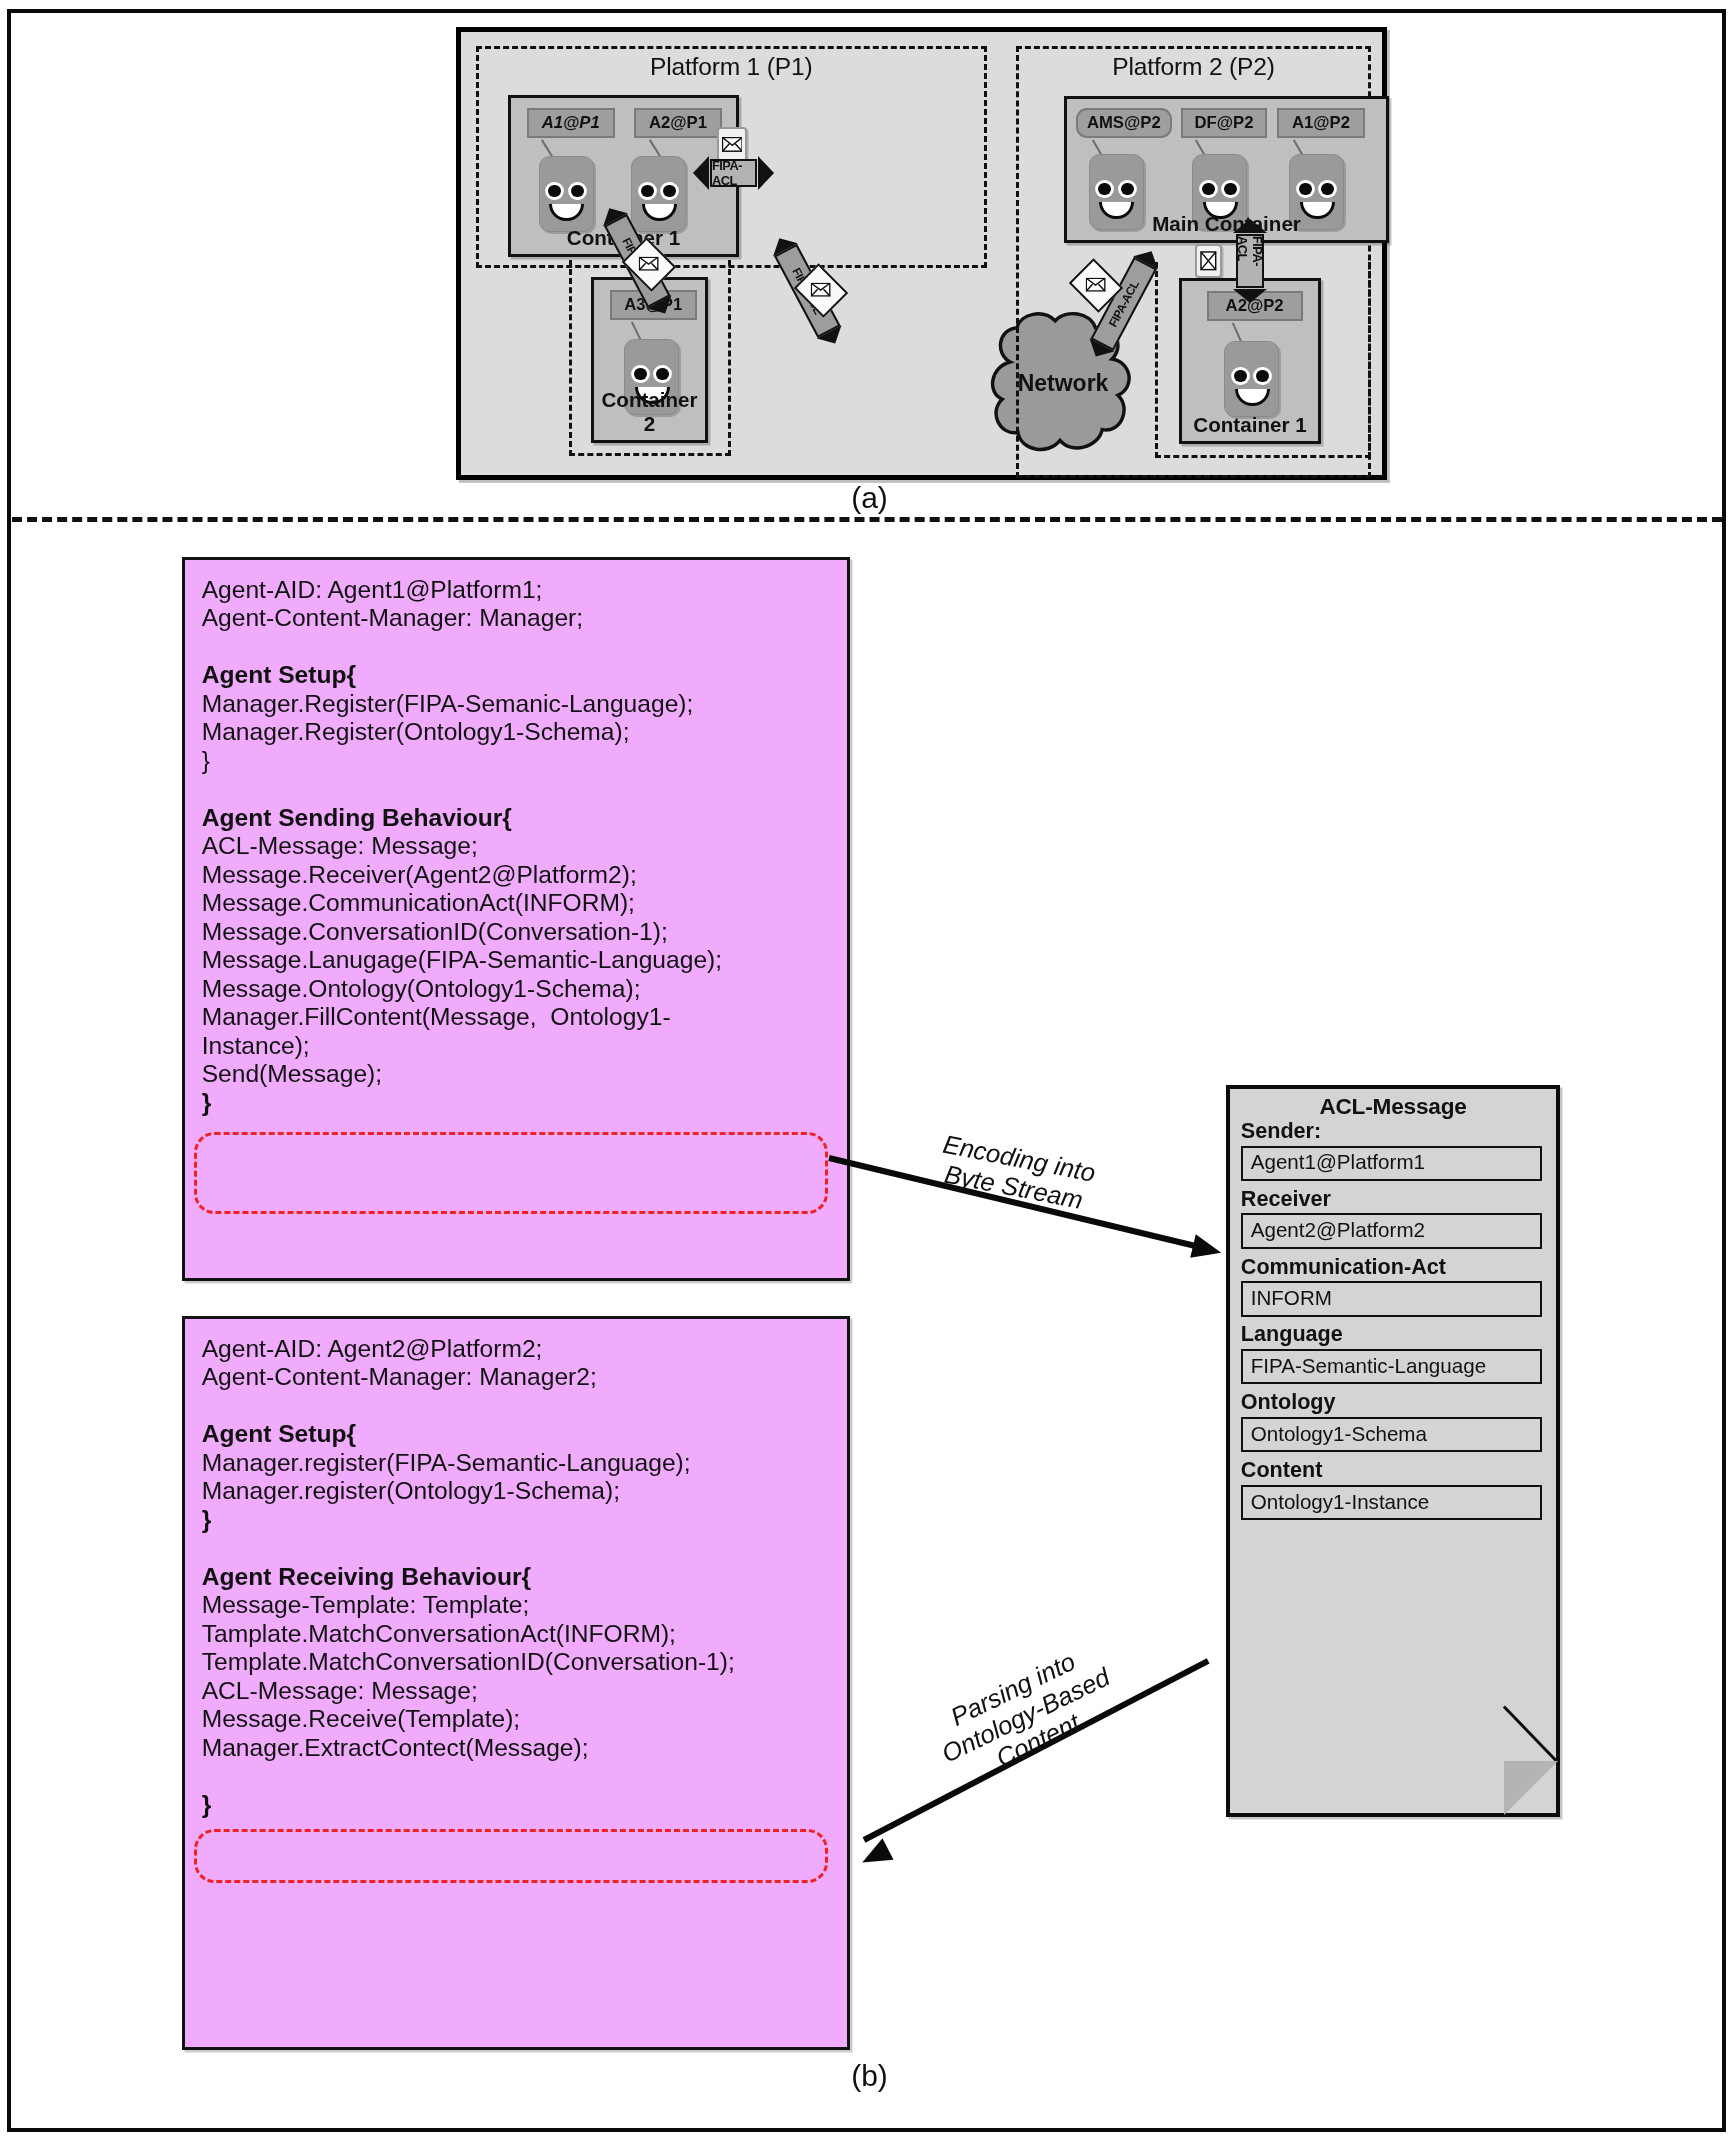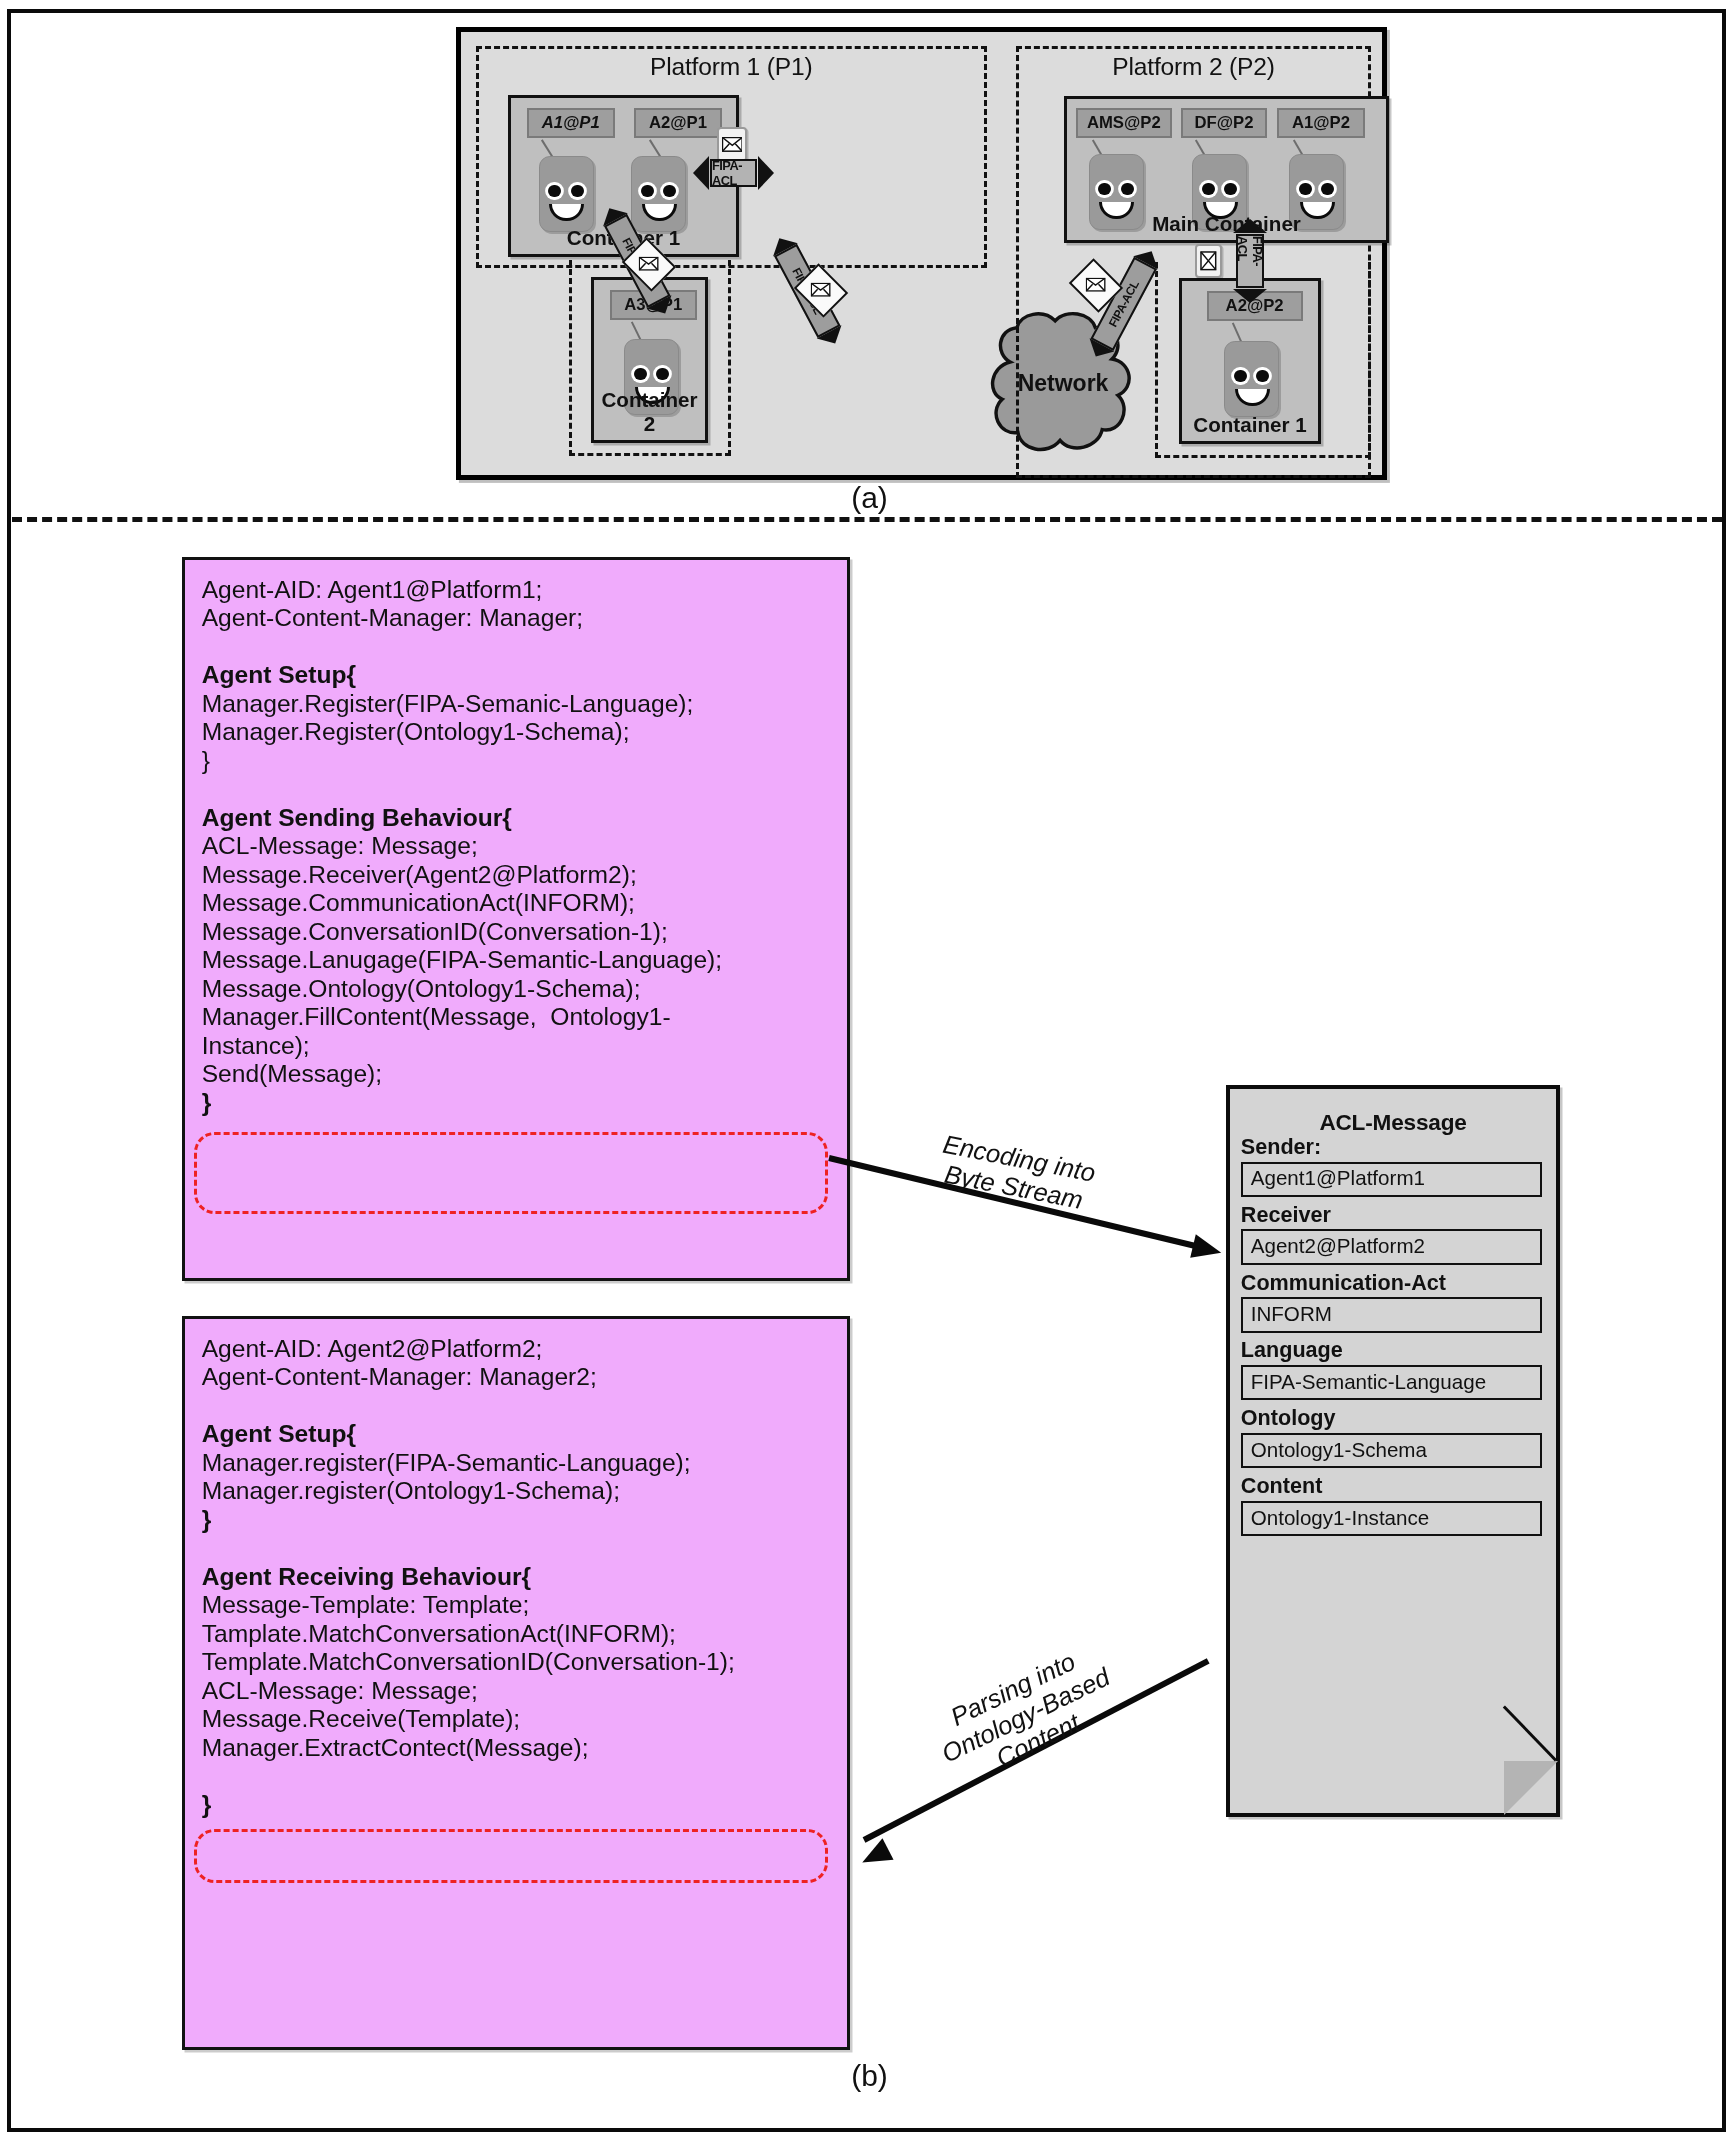--- a/index.html
+++ b/index.html
@@ -244,21 +244,21 @@
     position: absolute;
     left: 1226px; top: 1085px;
     width: 334px; height: 732px;
     background: #d4d4d4;
     border: 4.4px solid #0c0c0c;
     box-shadow: 2.5px 2.5px 0 rgba(0,0,0,0.22);
   }
   .acl-title {
     text-align: center;
     font-size: 22.6px; font-weight: 700; color: #111;
-    margin-top: 21px;
+    margin-top: 5px;
     letter-spacing: -0.2px;
   }
   .acl-field { margin: 0 0 0 10.8px; }
   .acl-key {
     font-size: 21.6px; font-weight: 700; color: #111;
     line-height: 1.05;
   }
   .acl-val {
     background: #d4d4d4;
     border: 2px solid #101010;
@@ -395,21 +395,21 @@
                  C70 262 48 214 76 188 C44 174 52 122 92 112 Z" fill="#9a9a9a" stroke="#111" stroke-width="7"></path>
       </svg>
       <div class="lbl">Network</div>
     </div>
 
     <div class="platform" id="platform2">
       <div class="platform-title">Platform 2 (P2)</div>
     </div>
 
     <div class="container-box" style="left:603px; top:64px; width:325px; height:147px;">
-      <div class="agent-tag" style="left:8.8px; top:8.8px; width:96px;">AMS@P2</div>
+      <div class="agent-tag" style="left:8.8px; top:8.8px; width:96px;border-radius:11px;">AMS@P2</div>
       <div class="agent-tag" style="left:114px; top:8.8px; width:86px;">DF@P2</div>
       <div class="agent-tag" style="left:210px; top:8.8px; width:88px;">A1@P2</div>
       <div class="leader" style="left:25.5px; top:40px; width:28.5px; transform:rotate(60deg);"></div>
       <div class="leader" style="left:129px; top:40px; width:28.5px; transform:rotate(60deg);"></div>
       <div class="leader" style="left:227px; top:40px; width:28.5px; transform:rotate(60deg);"></div>
       <div class="robot" style="left:21.6px; top:55px;">
         <span class="eye l"></span>
         <span class="eye r"></span>
         <span class="mouth"></span>
       </div>

